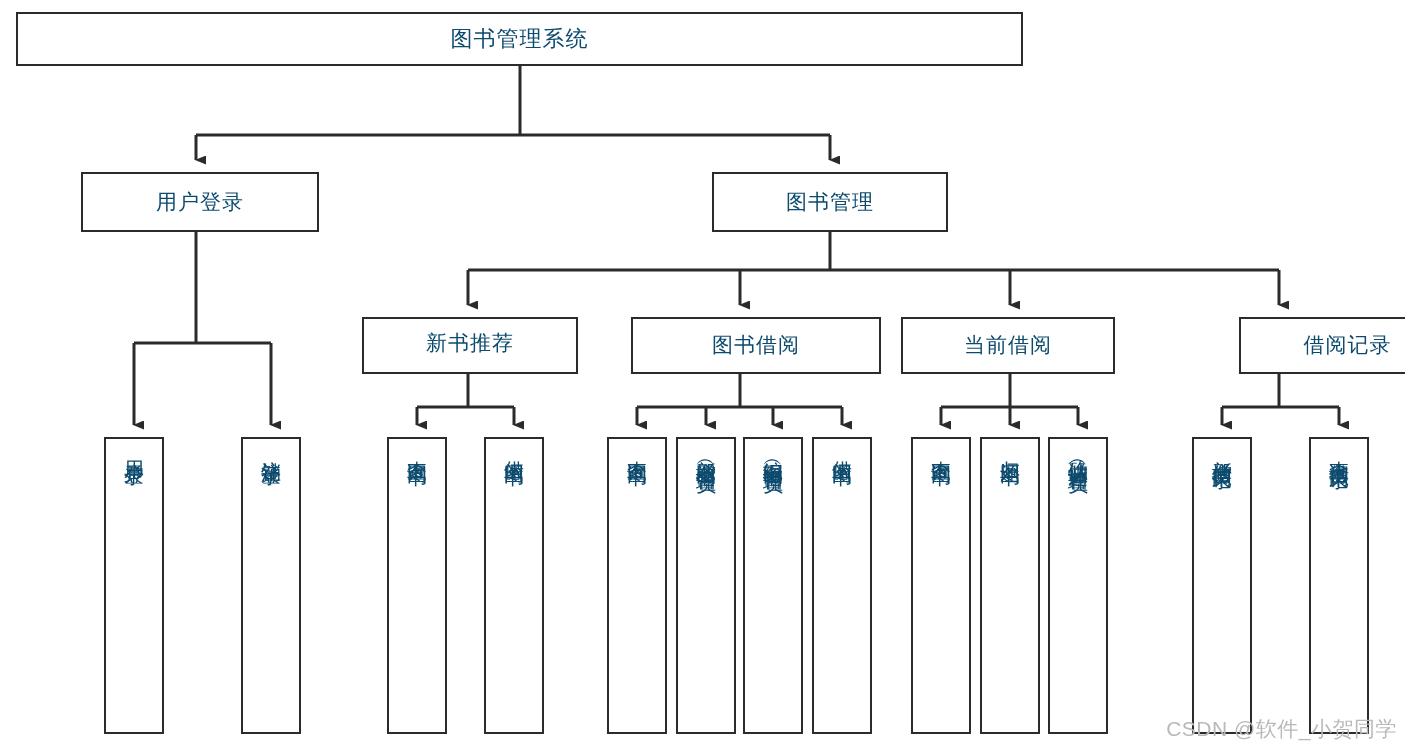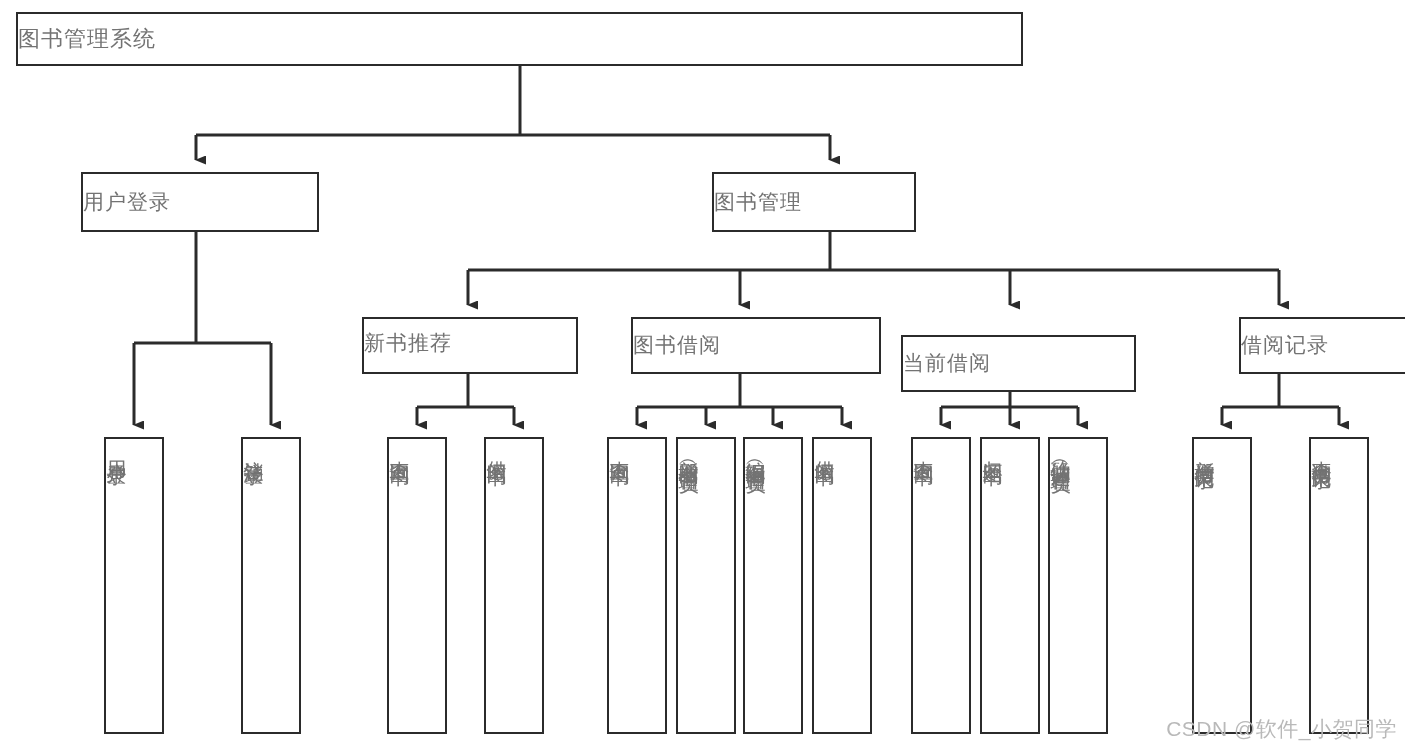--- a/index.html
+++ b/index.html
@@ -26,21 +26,22 @@
     height: 747px;
     pointer-events: none;
   }
   .node {
     position: absolute;
     box-sizing: border-box;
     background: #ffffff;
     border: 2px solid #2b2b2b;
     display: flex;
     align-items: center;
-    color: #737373;
+    justify-content: center;
+    color: #0c4a6e;
   }
   .node-label {
     display: block;
     text-align: center;
     line-height: 1.08;
     white-space: nowrap;
   }
   
   .node.h .node-label {
     font-size: 21px;
@@ -132,31 +133,31 @@
     </g>
   </svg>
 
   <div class="node h root" style="left:16px; top:12px; width:1007px; height:54px;">
     <span class="node-label">图书管理系统</span>
   </div>
 
   <div class="node h" style="left:81px; top:172px; width:238px; height:60px;">
     <span class="node-label">用户登录</span>
   </div>
-  <div class="node h" style="left:712px; top:172px; width:204px; height:60px;">
+  <div class="node h" style="left:712px; top:172px; width:236px; height:60px;">
     <span class="node-label">图书管理</span>
   </div>
 
   <div class="node h" style="left:362px; top:317px; width:216px; height:57px;font-family:Liberation Mono, monospace;">
     <span class="node-label">新书推荐</span>
   </div>
   <div class="node h" style="left:631px; top:317px; width:250px; height:57px;">
     <span class="node-label">图书借阅</span>
   </div>
-  <div class="node h" style="left:901px; top:335px; width:235px; height:57px;">
+  <div class="node h" style="left:901px; top:317px; width:214px; height:57px;">
     <span class="node-label">当前借阅</span>
   </div>
   <div class="node h" style="left:1239px; top:317px; width:217px; height:57px;">
     <span class="node-label">借阅记录</span>
   </div>
 
   <div class="node v" style="left:104px; top:437px; width:60px; height:297px;">
     <span class="node-label">用户登录</span>
   </div>
   <div class="node v" style="left:241px; top:437px; width:60px; height:297px;">

